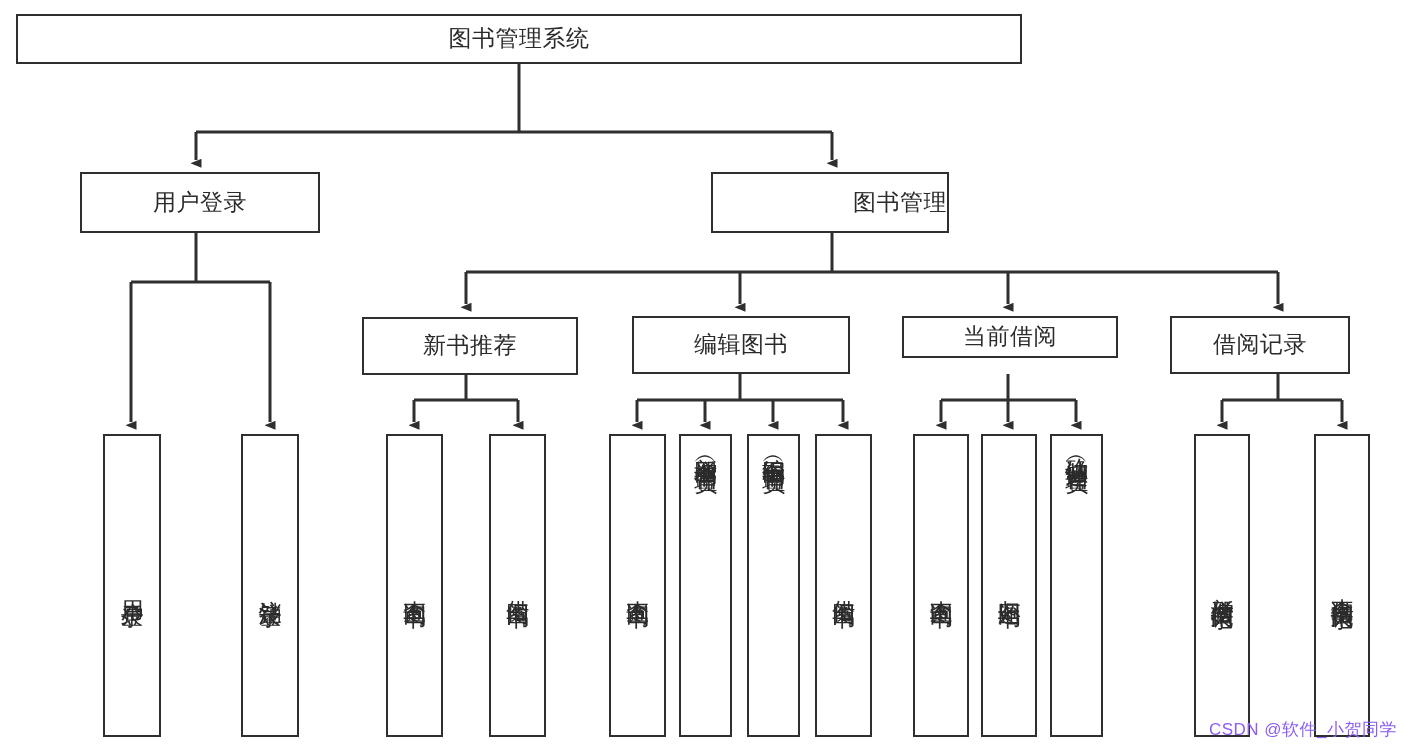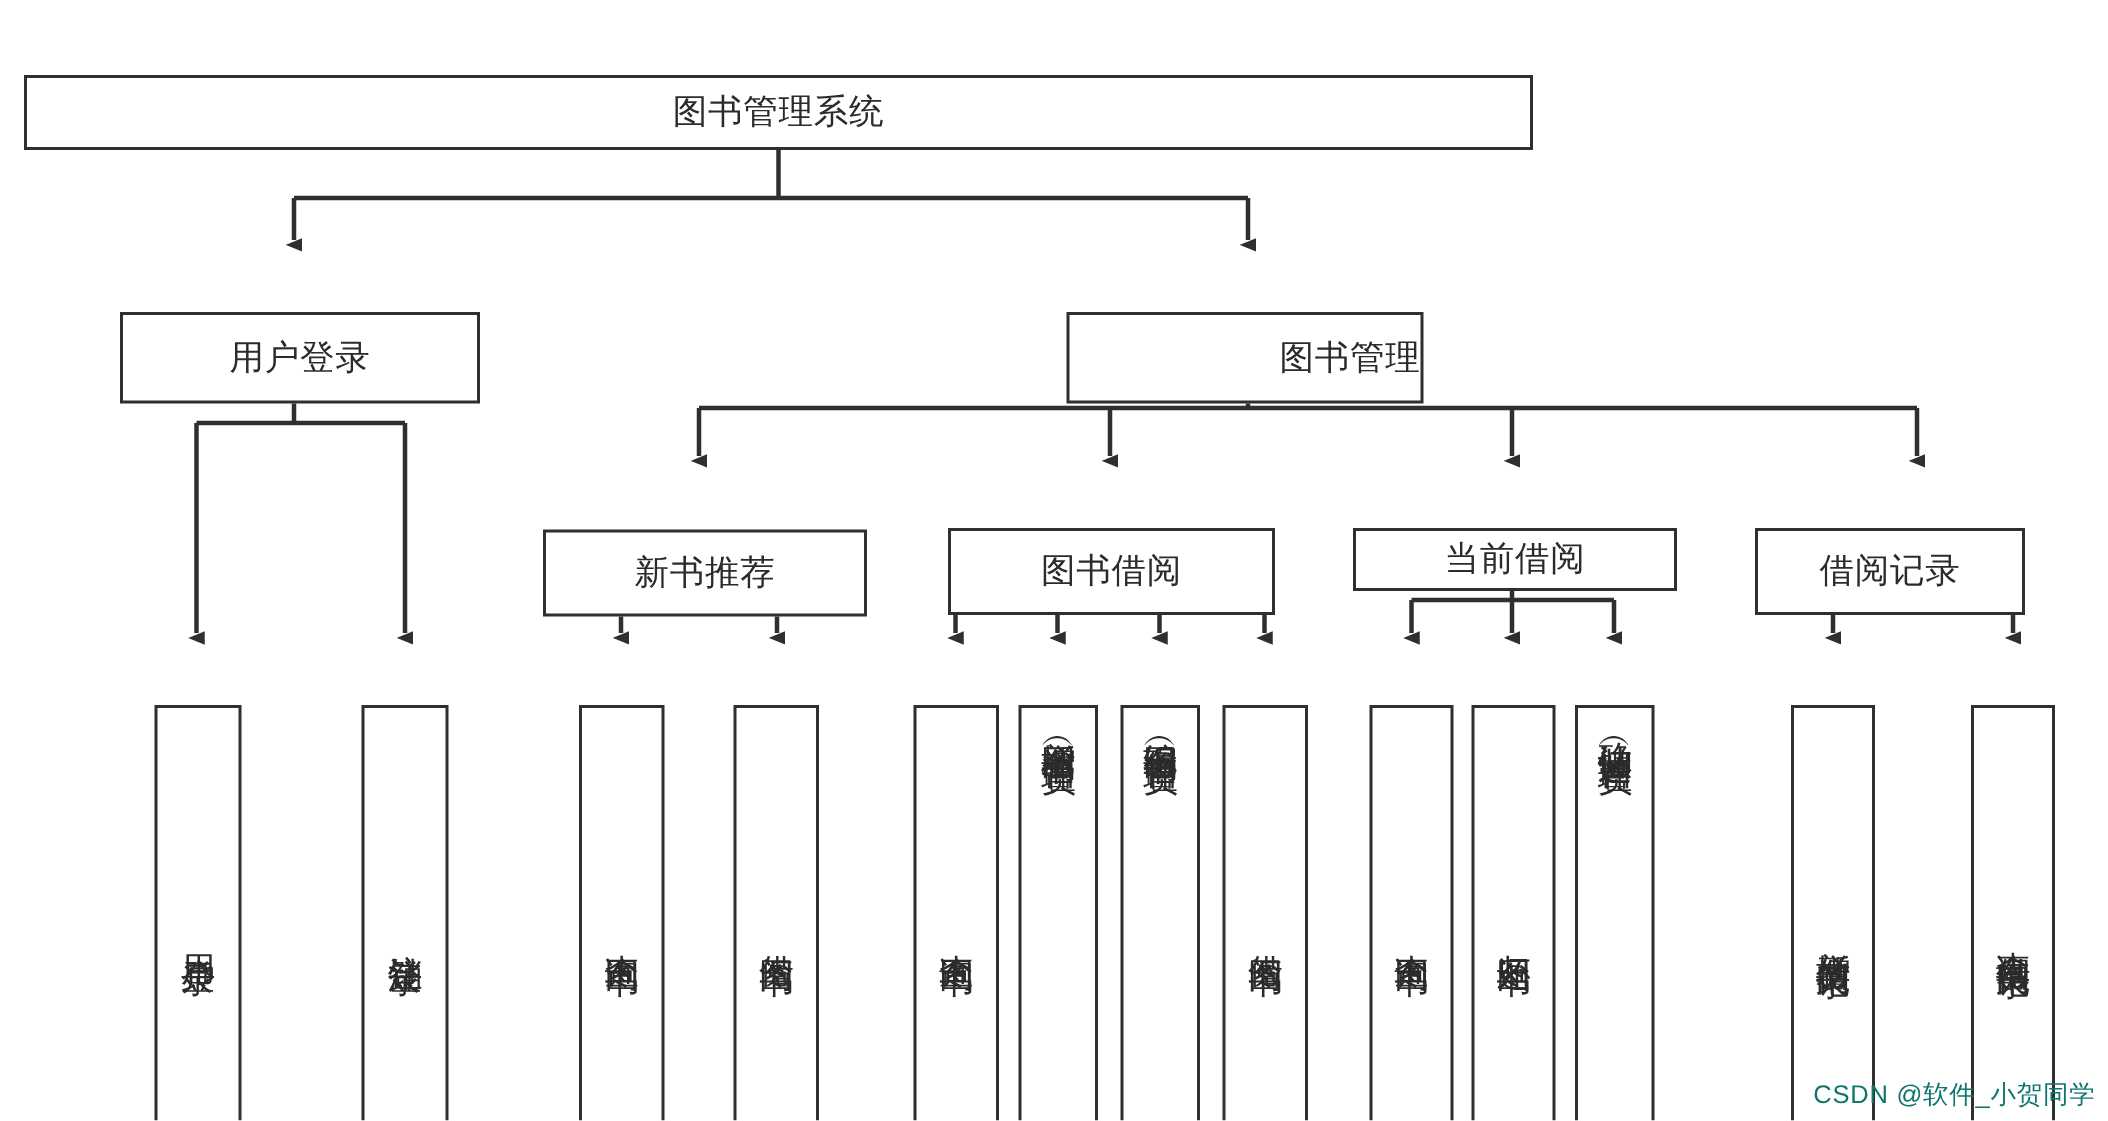--- a/index.html
+++ b/index.html
@@ -27,21 +27,20 @@
   }
   .node {
     position: absolute;
     box-sizing: border-box;
     border: 2.5px solid #2f2f2f;
     background: #ffffff;
     display: flex;
     align-items: center;
     justify-content: center;
     color: #2b2b2b;
-    margin-top: 36px;
   }
   .node .label {
     display: block;
     text-align: center;
     line-height: 1.12;
     letter-spacing: 0.5px;
   }
   .node.horizontal .label {
     writing-mode: horizontal-tb;
     font-size: 23px;
@@ -62,21 +61,21 @@
   }
   .node.vertical.centered {
     align-items: center;
     padding-top: 0;
   }
   .watermark {
     position: absolute;
     right: 8px;
     bottom: 6px;
     font-size: 17px;
-    color: #0f766e;
+    color: #8b5cf6;
     letter-spacing: 0.5px;
     white-space: nowrap;
     font-family: "Liberation Sans", "DejaVu Sans", sans-serif;
   }
 </style>
 </head>
 <body>
 
 <div id="diagram-root">
 
@@ -140,21 +139,21 @@
 
   <div class="node horizontal" style="left:711px; top:172px; width:238px; height:61px;justify-content:flex-end;">
     <span class="label">图书管理</span>
   </div>
 
   <div class="node horizontal" style="left:362px; top:317px; width:216px; height:58px;">
     <span class="label">新书推荐</span>
   </div>
 
   <div class="node horizontal" style="left:632px; top:316px; width:218px; height:58px;">
-    <span class="label">图书借阅</span>
+    <span class="label">编辑图书</span>
   </div>
 
   <div class="node horizontal" style="left:902px; top:316px; width:216px; height:42px;">
     <span class="label">当前借阅</span>
   </div>
 
   <div class="node horizontal" style="left:1170px; top:316px; width:180px; height:58px;">
     <span class="label">借阅记录</span>
   </div>
 

